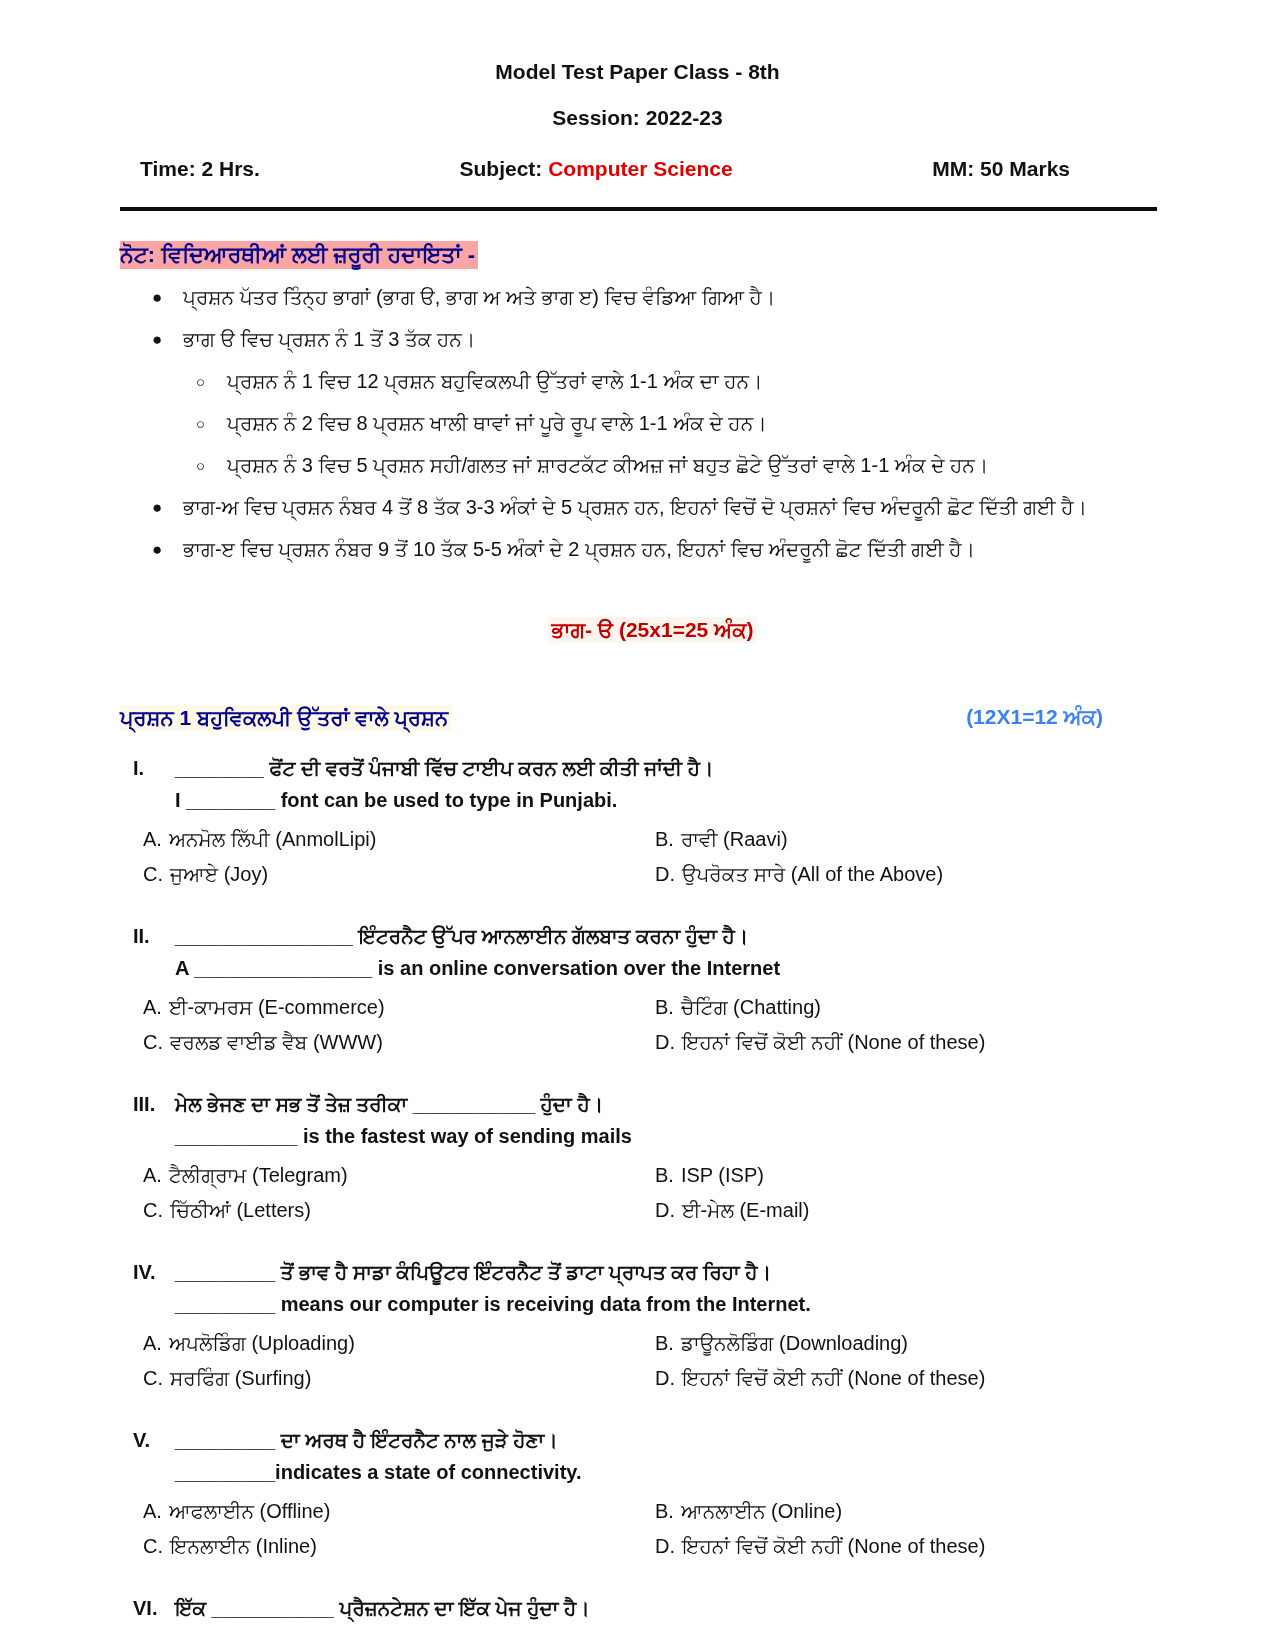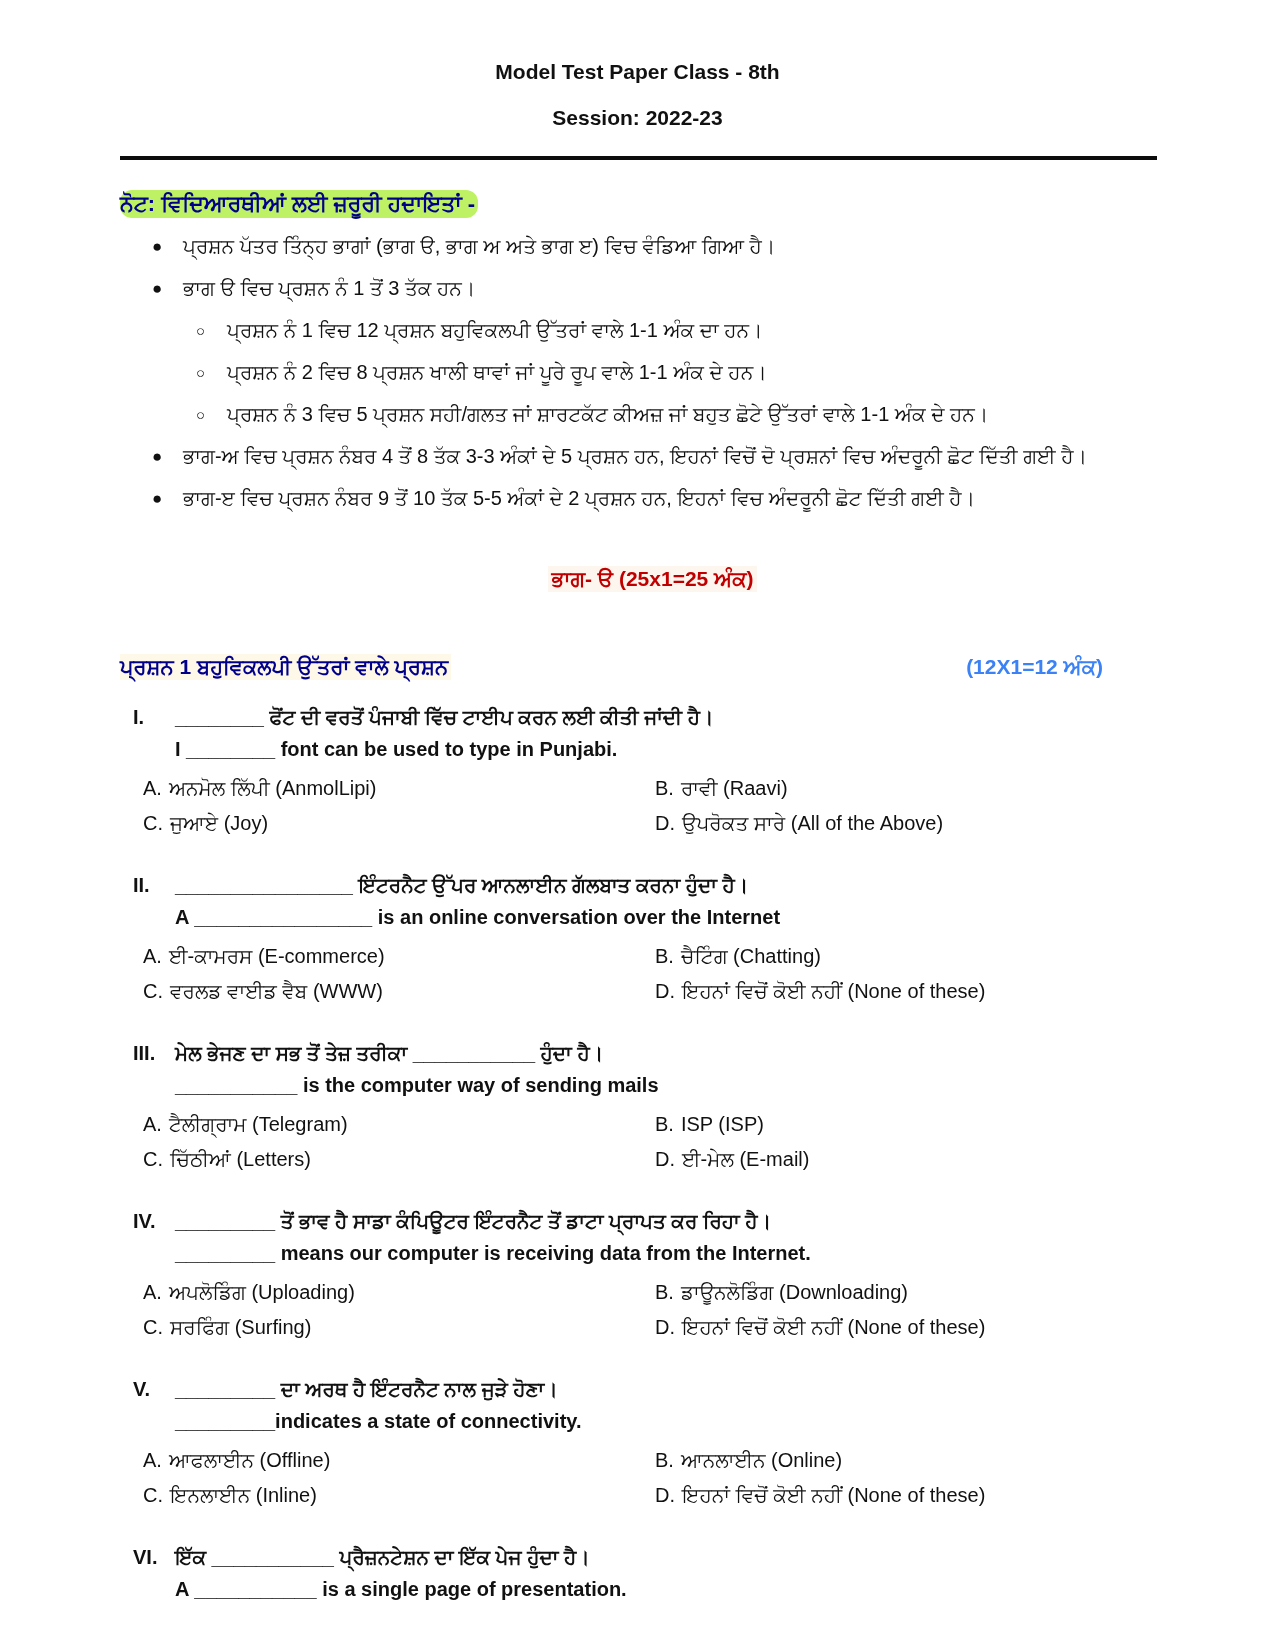--- a/index.html
+++ b/index.html
@@ -8,29 +8,29 @@
     font-family:"Liberation Sans","DejaVu Sans",sans-serif;color:#111;
     position:relative;overflow:hidden;
   }
   .title{padding-top:60px;text-align:center;font-weight:bold;font-size:21px;}
   .session{margin-top:22px;text-align:center;font-weight:bold;font-size:21px;}
   .info-row{display:flex;align-items:baseline;justify-content:space-between;
     margin:27px 0 0 0;padding-left:140px;padding-right:205px;font-weight:bold;font-size:21px;}
   .subject-red{color:#e00000;}
   .rule{border:none;border-top:4px solid #0d0d0d;margin:26px 118px 0 120px;}
   .note-heading{margin:30px 120px 0 120px;font-weight:bold;font-size:22px;color:#00008b;}
-  .note-heading .hl{background:#bef264;display:inline-block;padding:1px 3px 1px 0;border-radius:12px;}
+  .note-heading .hl{background:#fca5a5;display:inline-block;padding:1px 3px 1px 0;}
   .bullets{margin-top:8px;font-size:20px;line-height:27px;}
   .bullet{display:flex;margin:15px 70px 0 152px;}
   .bullet .marker{width:16px;flex:0 0 16px;margin-right:15px;font-size:17px;}
   .bullet.sub{margin-left:196px;}
   .bullet.sub .marker{font-size:15px;}
   .section-heading{margin-top:54px;text-align:center;font-weight:bold;font-size:21px;color:#c00000;padding-left:30px;}
   .section-heading .hl{background:#fdf6ee;display:inline-block;padding:1px 4px;}
-  .mcq-head{display:flex;justify-content:space-between;align-items:center;
+  .mcq-head{display:flex;justify-content:space-between;align-items:flex-start;
     margin:62px 172px 0 120px;font-weight:bold;font-size:21px;}
   .mcq-title{color:#00008b;}
   .mcq-title .hl{background:#fdf8e7;display:inline-block;padding:1px 3px 1px 0;}
   .mcq-marks{color:#3b82f6;}
   .q{display:flex;margin:36px 70px 0 133px;}
   .q.first{margin-top:24px;}
   .q-num{flex:0 0 42px;font-weight:bold;font-size:20px;line-height:27px;}
   .q-body{flex:1;}
   .q-pa{font-weight:bold;font-size:20px;line-height:27px;}
   .q-en{font-weight:bold;font-size:20px;line-height:27px;margin-top:5px;}
@@ -39,20 +39,28 @@
   .opt-label{margin-right:7px;}
 </style>
 </head>
 <body>
 
 <div class="page">
 
   <div class="title">Model Test Paper Class - 8th</div>
   <div class="session">Session: 2022-23</div>
 
+  <div class="info-row">
+    <span>Time: 2 Hrs.</span>
+    <span>
+      <span>Subject:</span>
+      <span class="subject-red">Computer Science</span>
+    </span>
+    <span>MM: 50 Marks</span>
+  </div>
 
   <hr class="rule">
 
   <div class="note-heading">
     <span class="hl">ਨੋਟ: ਵਿਦਿਆਰਥੀਆਂ ਲਈ ਜ਼ਰੂਰੀ ਹਦਾਇਤਾਂ -</span>
   </div>
 
   <div class="bullets">
     <div class="bullet">
       <span class="marker">●</span>
@@ -120,21 +128,21 @@
         <div><span class="opt-label">C.</span><span>ਵਰਲਡ ਵਾਈਡ ਵੈਬ (WWW)</span></div>
         <div><span class="opt-label">D.</span><span>ਇਹਨਾਂ ਵਿਚੋਂ ਕੋਈ ਨਹੀਂ      (None of these)</span></div>
       </div>
     </div>
   </div>
 
   <div class="q">
     <div class="q-num">III.</div>
     <div class="q-body">
       <div class="q-pa">ਮੇਲ ਭੇਜਣ ਦਾ ਸਭ ਤੋਂ ਤੇਜ਼ ਤਰੀਕਾ ___________ ਹੁੰਦਾ ਹੈ।</div>
-      <div class="q-en">___________ is the computer way of sending mails</div>
+      <div class="q-en">___________ is the fastest way of sending mails</div>
       <div class="opts">
         <div><span class="opt-label">A.</span><span>ਟੈਲੀਗ੍ਰਾਮ (Telegram)</span></div>
         <div><span class="opt-label">B.</span><span>ISP (ISP)</span></div>
         <div><span class="opt-label">C.</span><span>ਚਿੱਠੀਆਂ (Letters)</span></div>
         <div><span class="opt-label">D.</span><span>ਈ-ਮੇਲ (E-mail)</span></div>
       </div>
     </div>
   </div>
 
   <div class="q">

